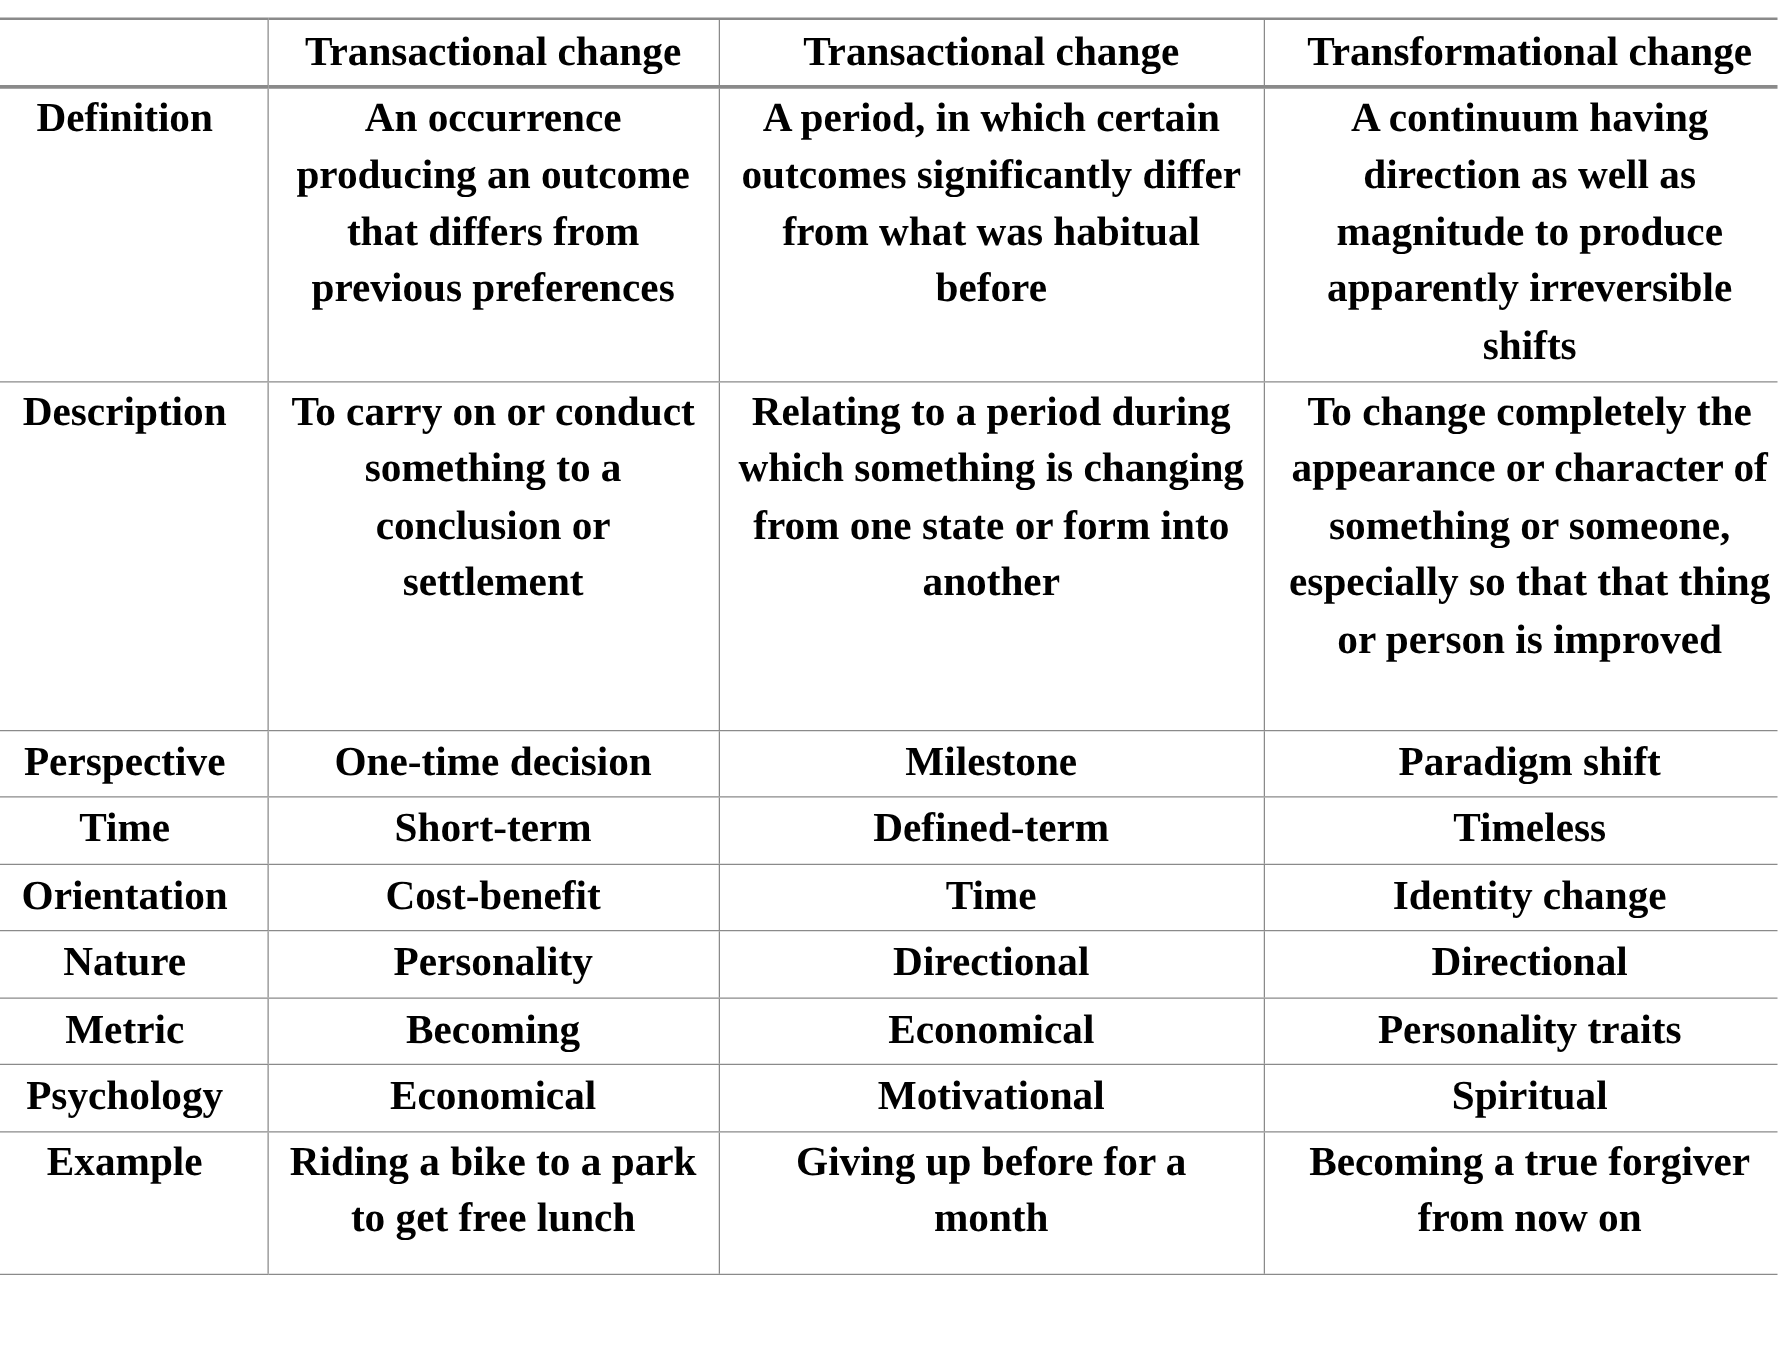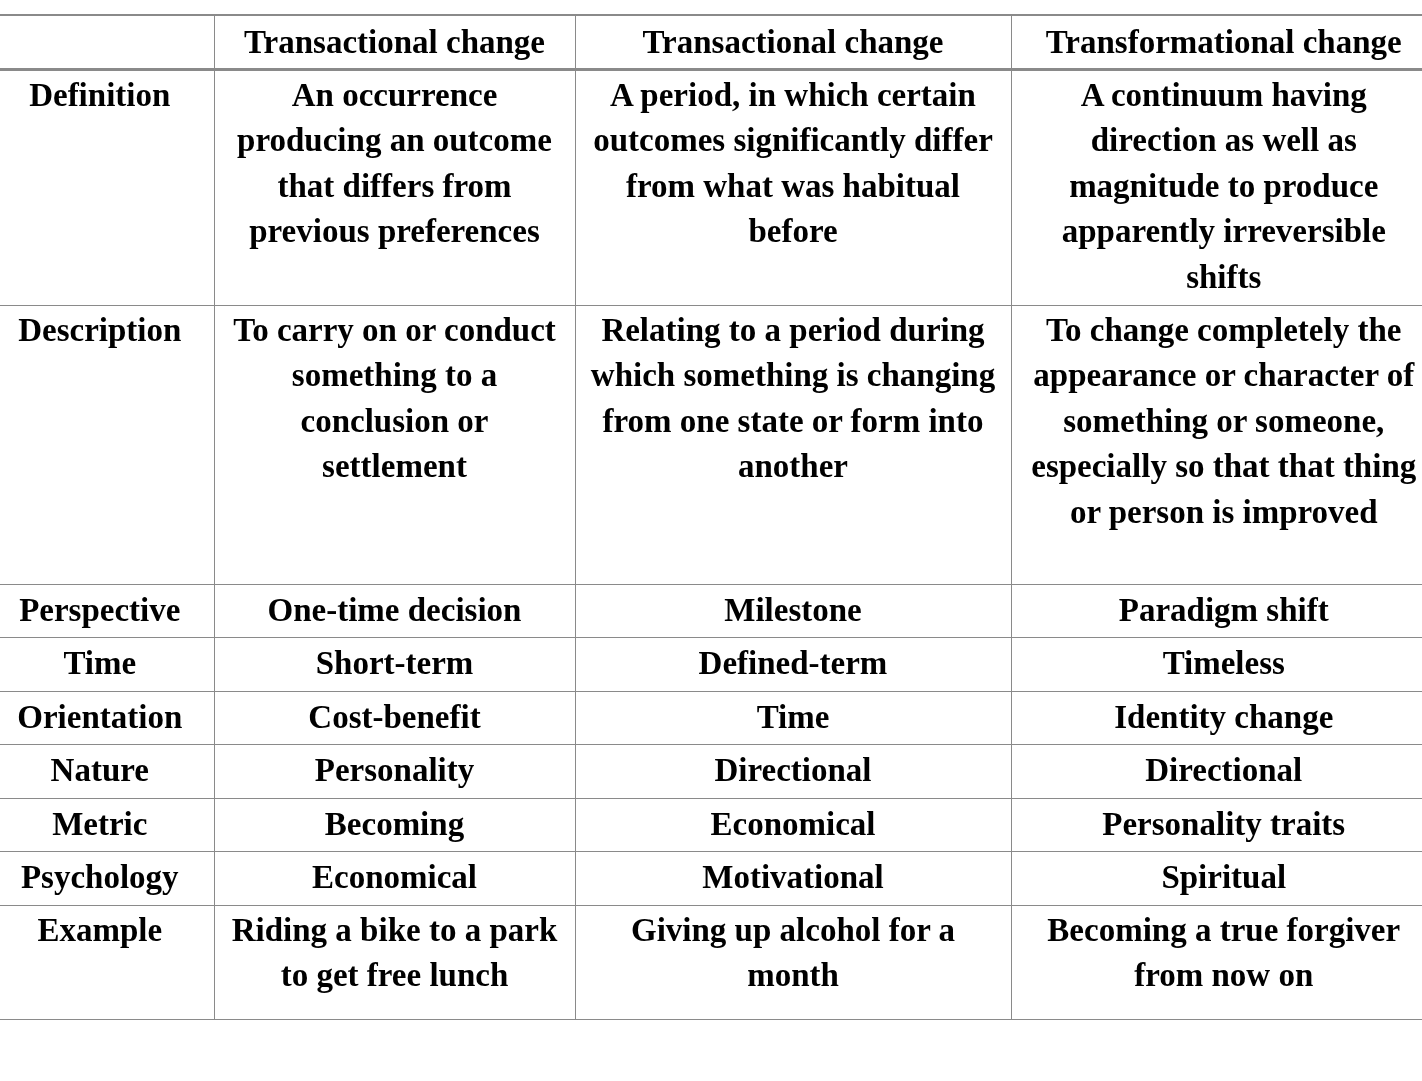--- a/index.html
+++ b/index.html
@@ -120,18 +120,18 @@
       </tr>
       <tr class="single">
         <td class="rowhead">Psychology</td>
         <td>Economical</td>
         <td>Motivational</td>
         <td>Spiritual</td>
       </tr>
       <tr class="row-example">
         <td class="rowhead">Example</td>
         <td>Riding a bike to a park to get free lunch</td>
-        <td>Giving up alcohol for a month</td>
+        <td>Giving up before for a month</td>
         <td>Becoming a true forgiver from now on</td>
       </tr>
     </tbody>
   </table>
 </div>
 
 </body></html>

